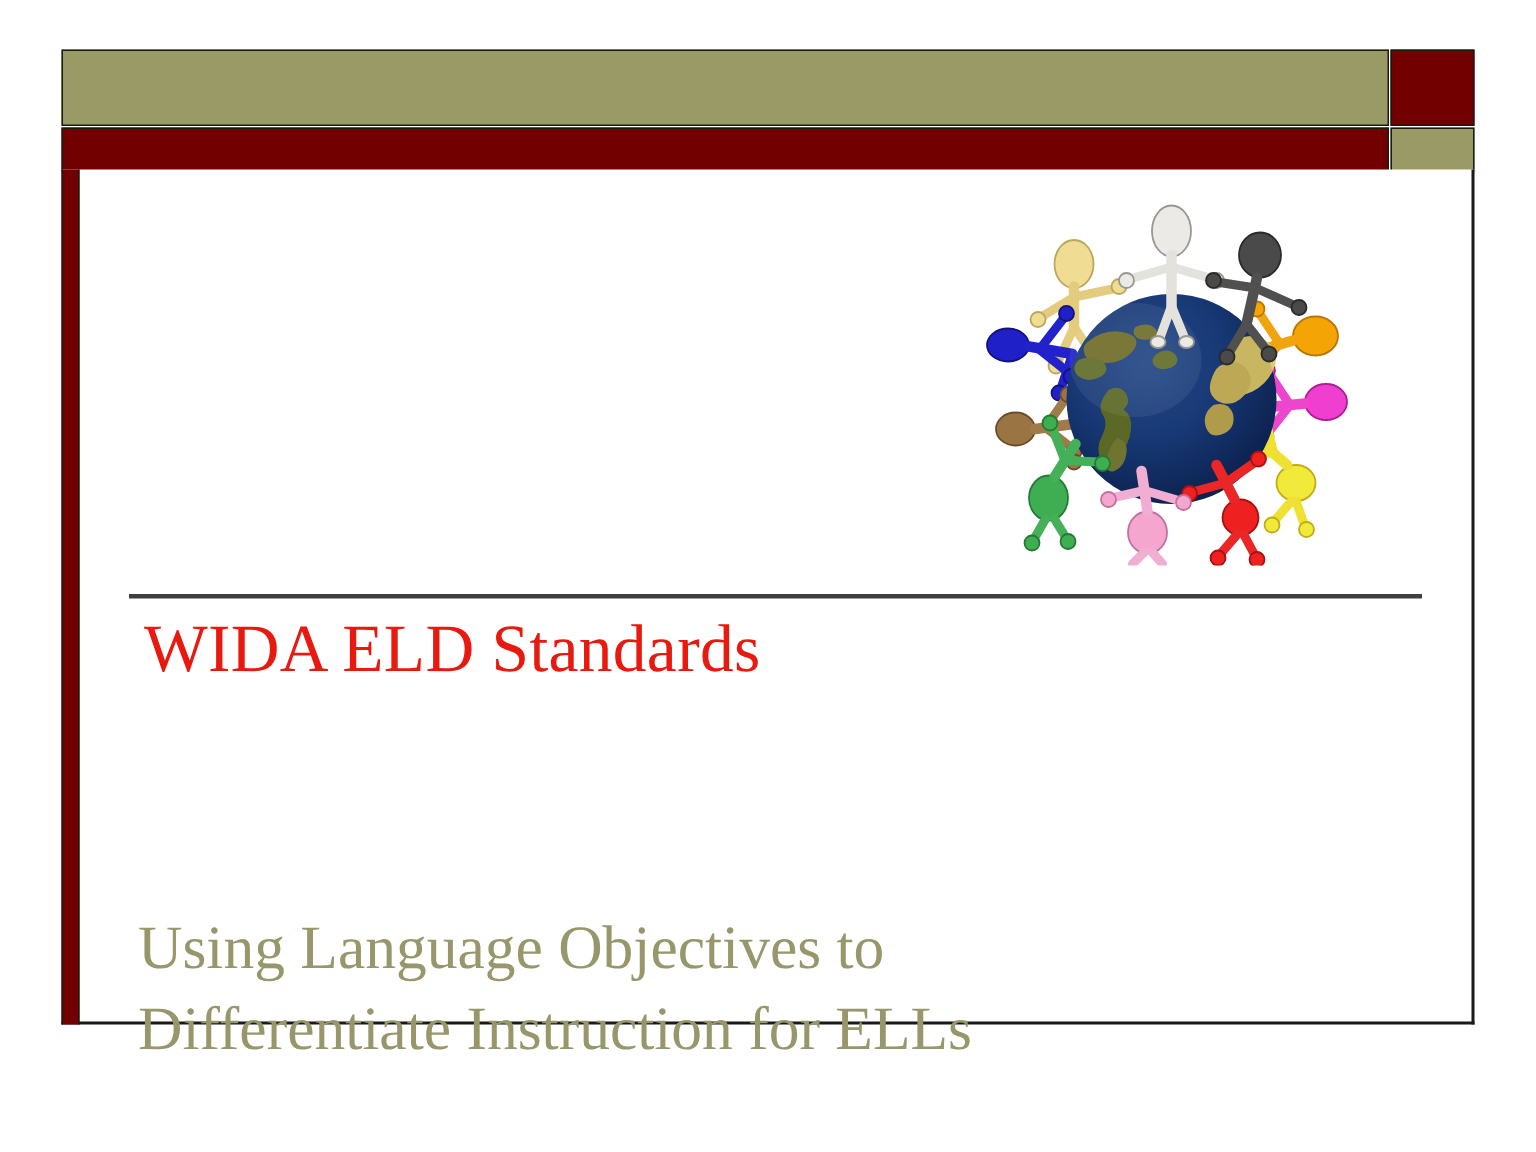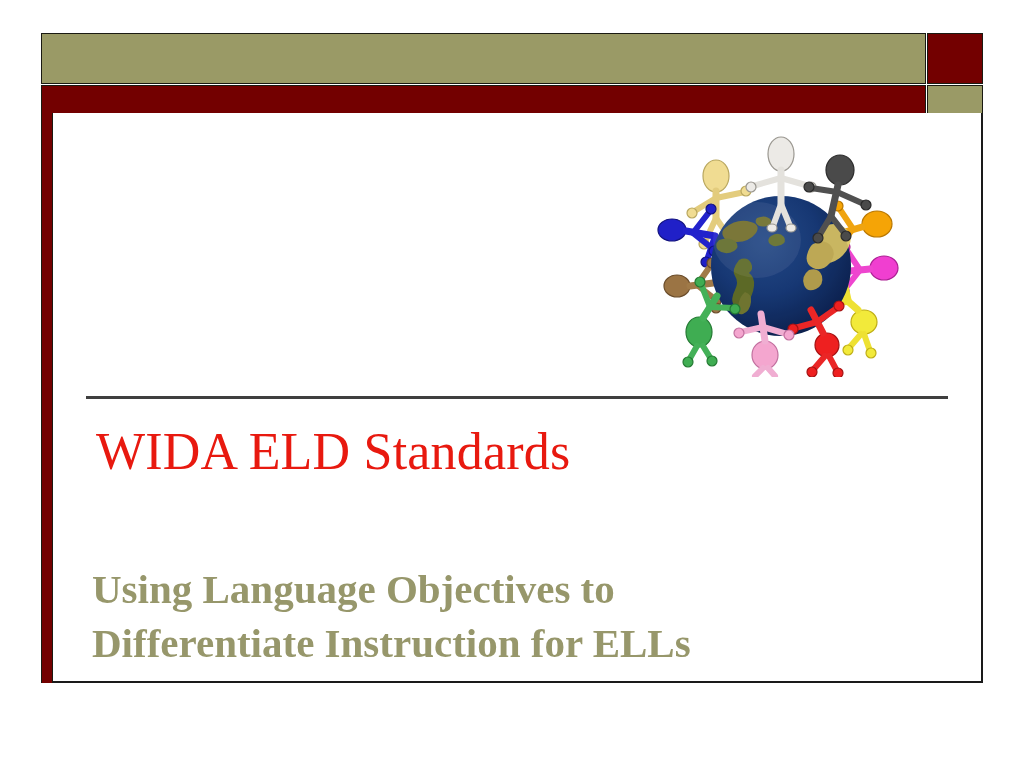--- a/index.html
+++ b/index.html
@@ -107,40 +107,40 @@
     top: 396px;
     width: 862px;
     height: 0;
     border-top: 3px solid #3f3f3f;
   }
 
   
   .slide-title {
     position: absolute;
     left: 96px;
-    top: 424px;
+    top: 408px;
     width: 840px;
-    font-size: 52px;
+    font-size: 45px;
     line-height: 1.08;
     color: #e8190f;
     font-family: "Liberation Serif", "DejaVu Serif", serif;
     font-weight: normal;
     letter-spacing: 0.2px;
     white-space: nowrap;
   }
   .slide-subtitle {
     position: absolute;
     left: 92px;
-    top: 562px;
+    top: 604px;
     width: 700px;
     font-size: 41px;
     line-height: 1.32;
     color: #97976b;
     font-family: "Liberation Serif", "DejaVu Serif", serif;
-    font-weight: bold;
+    font-weight: normal;
   }
 </style>
 </head>
 <body>
 
 <div id="slide-root">
 
   <div class="banner-olive-main"></div>
   <div class="banner-red-square"></div>
   <div class="banner-red-bar"></div>

